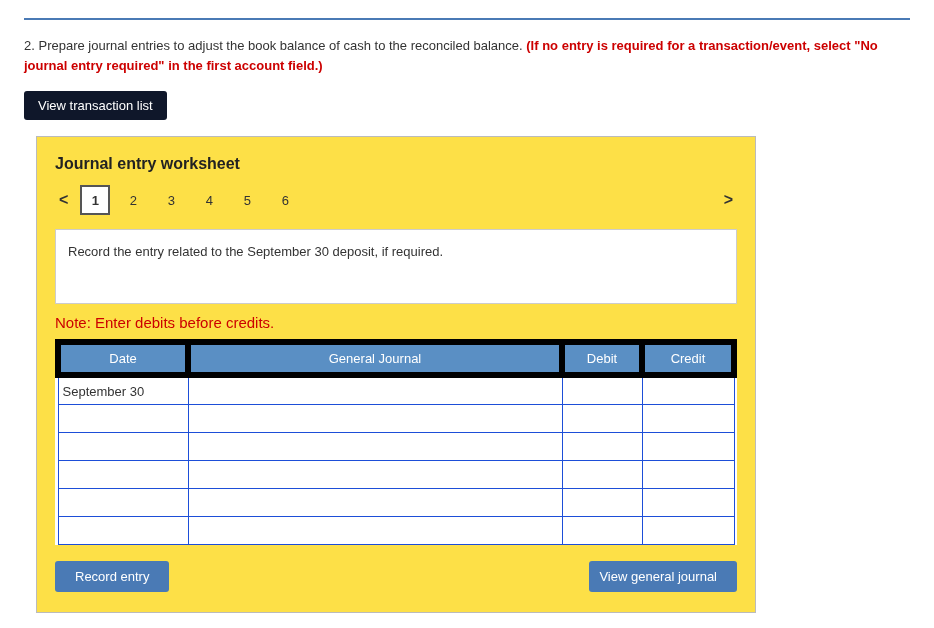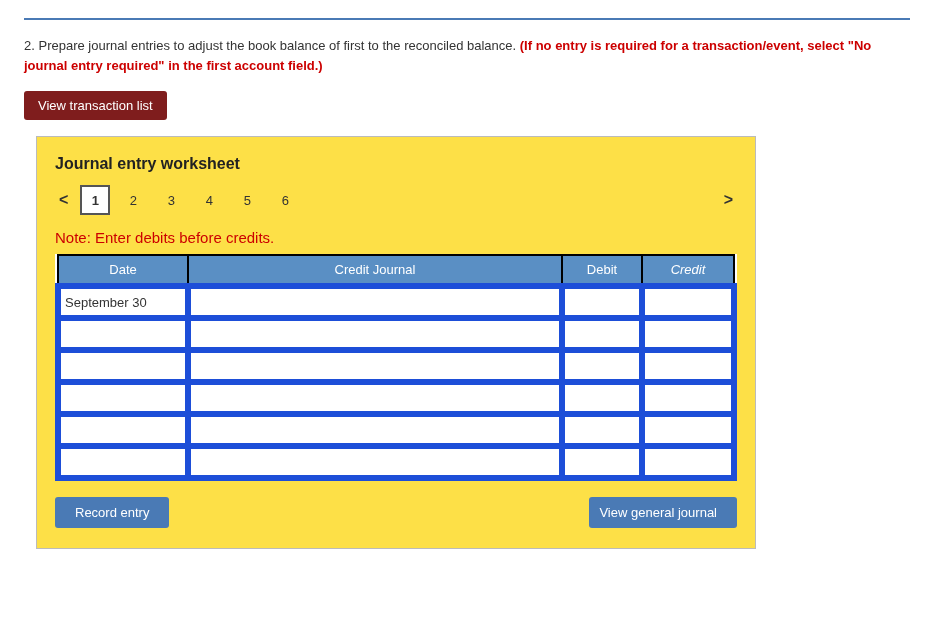--- a/index.html
+++ b/index.html
@@ -14,21 +14,21 @@
       font-size: 13px;
       line-height: 1.5;
       margin-bottom: 16px;
       max-width: 860px;
     }
     .instruction .bold-red {
       color: #c00;
       font-weight: bold;
     }
     .view-btn {
-      background: #7f1d1d;
+      background: #0f172a;
       color: #fff;
       border: none;
       padding: 7px 14px;
       font-size: 13px;
       cursor: pointer;
       border-radius: 3px;
       margin-bottom: 16px;
     }
     .worksheet-container {
       border: 1px solid #bbb;
@@ -99,28 +99,28 @@
       background: #fff;
       margin-bottom: 16px;
     }
     .journal-table thead tr th {
       background: #5a8fc4;
       color: #fff;
       text-align: center;
       padding: 6px 8px;
       font-size: 13px;
       font-weight: normal;
-      border: 2px solid #000000;
+      border: 6px solid #000000;
     }
     .journal-table thead tr th.date-col { width: 130px; }
     .journal-table thead tr th.journal-col { }
     .journal-table thead tr th.debit-col { width: 80px; }
-    .journal-table thead tr th.credit-col { width: 92px; font-style: italic; }
+    .journal-table thead tr th.credit-col { width: 92px; }
     .journal-table tbody tr td {
-      border: 6px solid #1d4ed8;
+      border: 1px solid #1d4ed8;
       height: 28px;
       padding: 0 4px;
       font-size: 13px;
     }
     .journal-table tbody tr td input {
       width: 100%;
       border: none;
       outline: none;
       background: transparent;
       font-size: 13px;
@@ -153,21 +153,21 @@
   </style>
 </head>
 <body>
 
 
 
 <div class="top-border-line"></div>
 
 <p class="instruction">
   <span>2.</span>
-  <span> Prepare journal entries to adjust the book balance of first to the reconciled balance. </span>
+  <span> Prepare journal entries to adjust the book balance of cash to the reconciled balance. </span>
   <span class="bold-red">(If no entry is required for a transaction/event, select "No journal entry required" in the first account field.)</span>
 </p>
 
 <button class="view-btn">View transaction list</button>
 
 <div class="worksheet-container">
   <div class="worksheet-title">Journal entry worksheet</div>
 
   <div class="tab-nav">
     <button class="nav-arrow">&lt;</button>
@@ -185,31 +185,34 @@
     </div>
     <div class="tab-item inactive">
       <span>5</span>
     </div>
     <div class="tab-item inactive">
       <span>6</span>
     </div>
     <button class="nav-arrow" style="margin-left: auto;">&gt;</button>
   </div>
 
+  <div class="entry-description-box">
+    <span>Record the entry related to the September 30 deposit, if required.</span>
+  </div>
 
   <p class="note-text">Note: Enter debits before credits.</p>
 
   <table class="journal-table">
     <thead>
       <tr>
         <th class="date-col">
           <span>Date</span>
         </th>
         <th class="journal-col">
-          <span>Credit Journal</span>
+          <span>General Journal</span>
         </th>
         <th class="debit-col">
           <span>Debit</span>
         </th>
         <th class="credit-col">
           <span>Credit</span>
         </th>
       </tr>
     </thead>
     <tbody>

